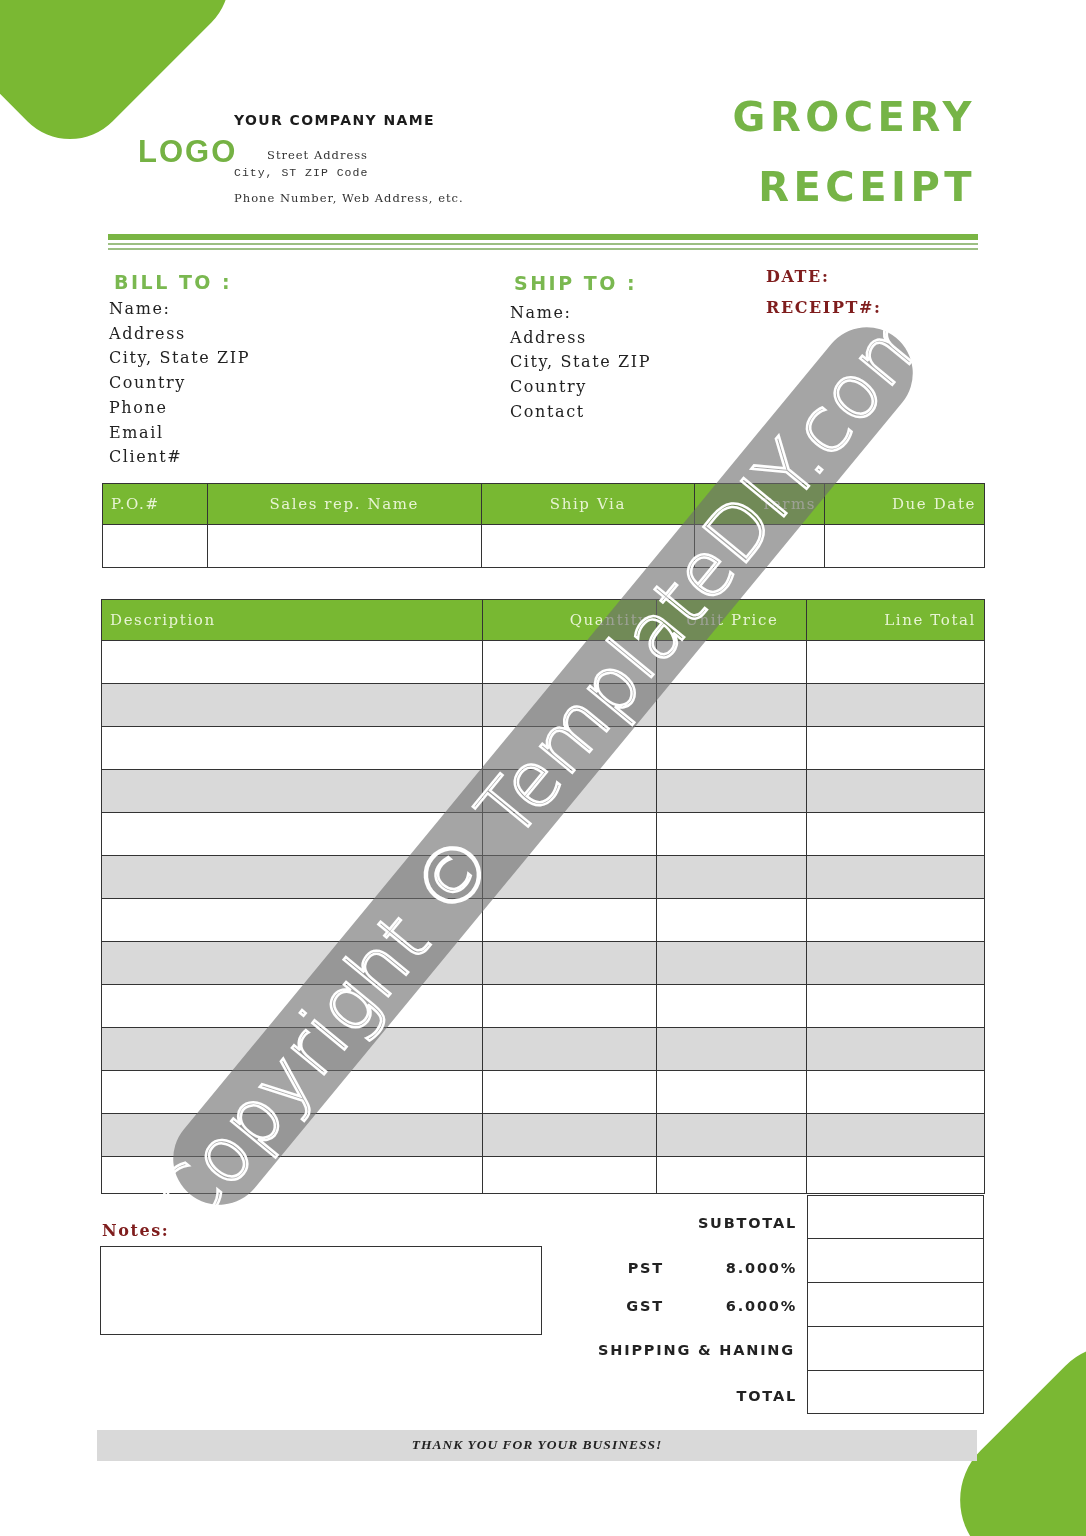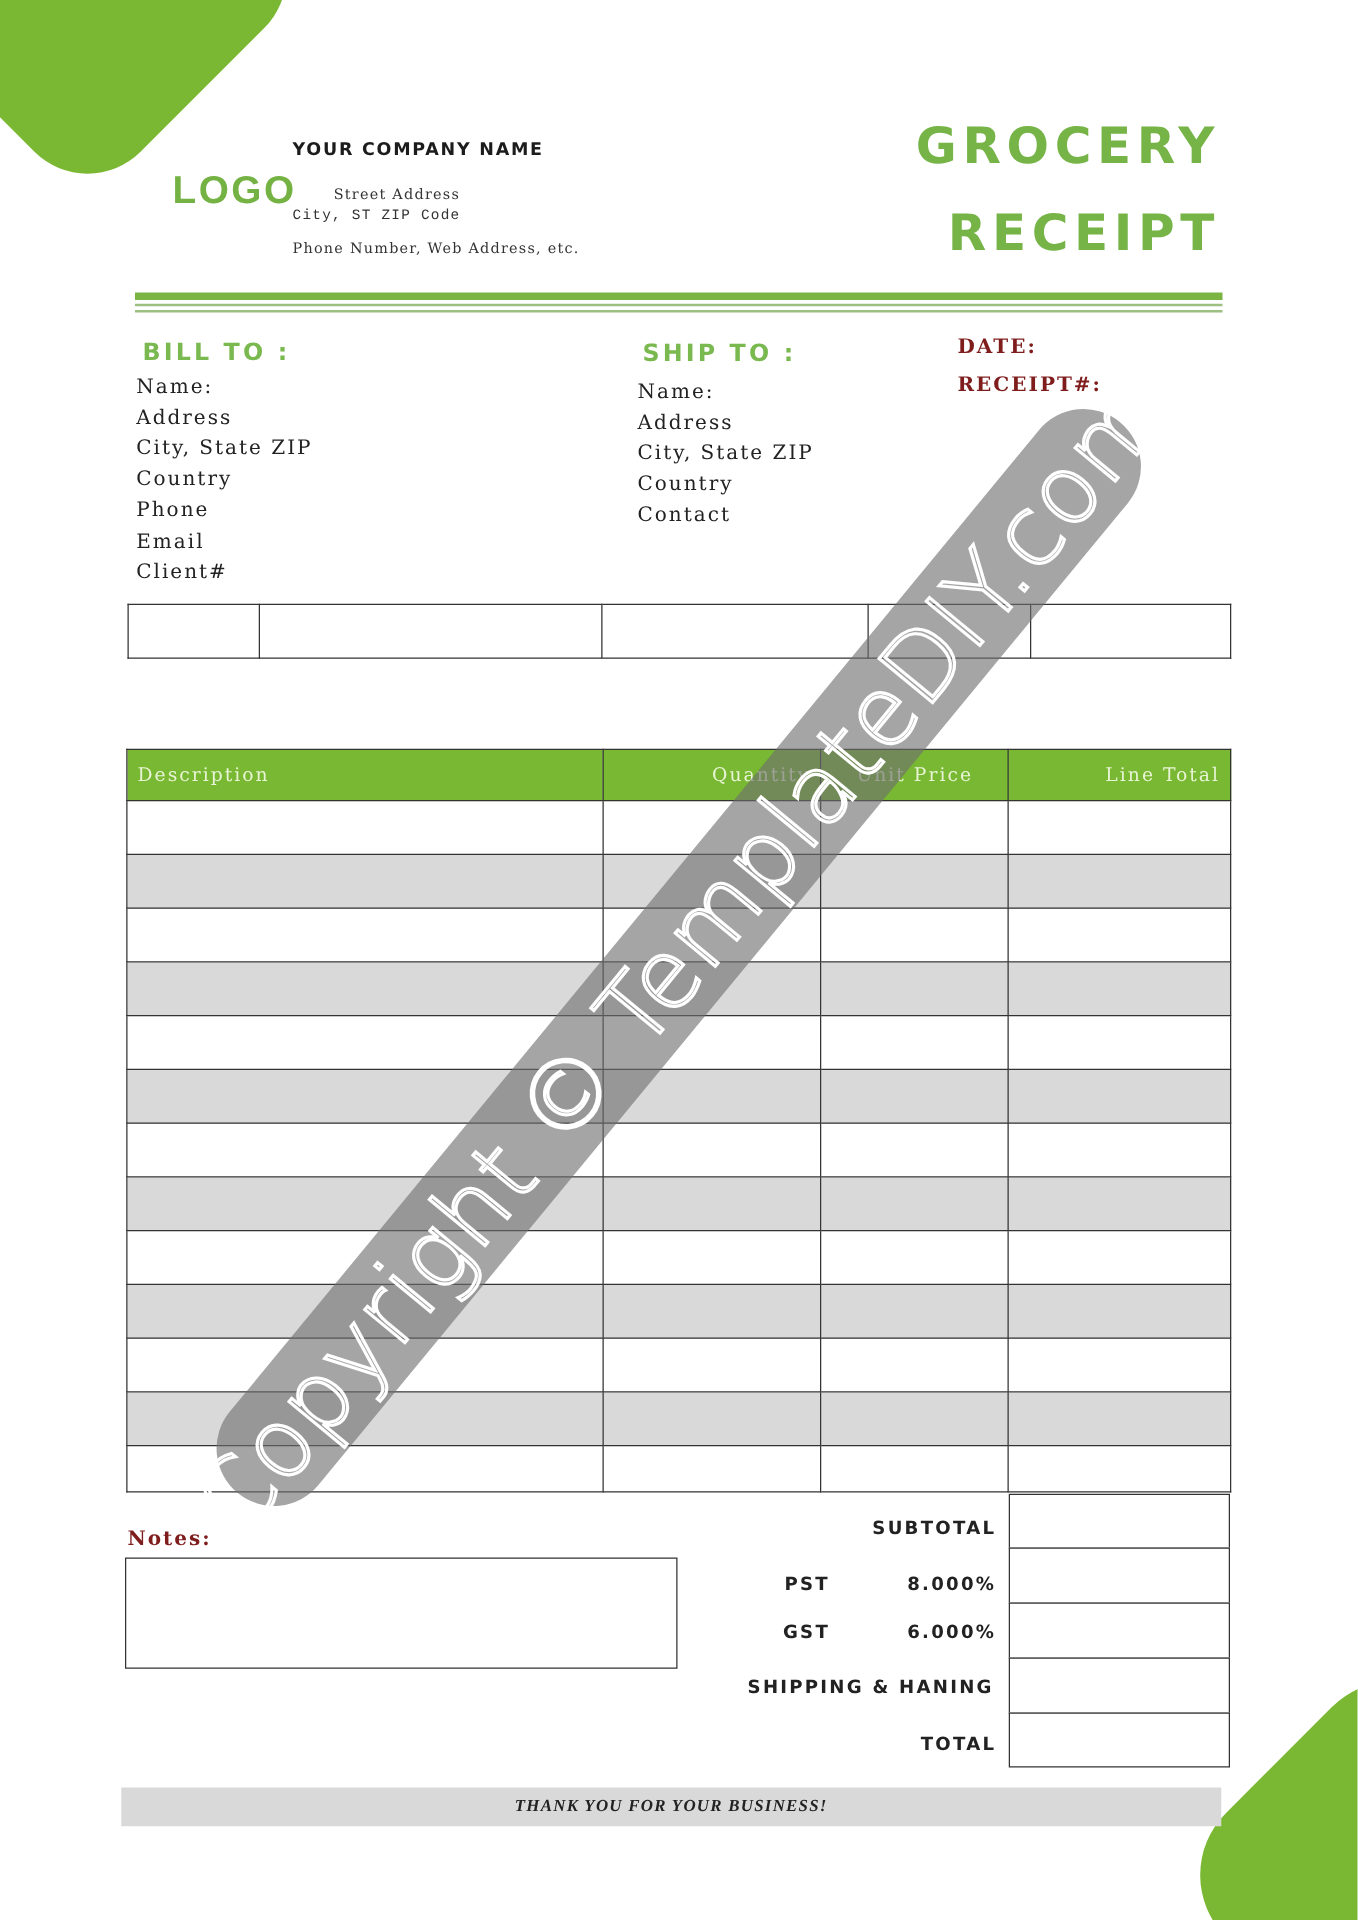--- a/index.html
+++ b/index.html
@@ -80,20 +80,27 @@
 
 <table class="grid" style="left:102px; top:483px; width:883px;">
   <colgroup>
     <col style="width:105px">
       <col style="width:274px">
       <col style="width:214px">
       <col style="width:130px">
       <col style="width:160px">
   </colgroup>
   <tbody>
+      <tr>
+    <th class="th-left">P.O.#</th>
+    <th class="th-center">Sales rep. Name</th>
+    <th class="th-center">Ship Via</th>
+    <th class="th-right">Terms</th>
+    <th class="th-right">Due Date</th>
+  </tr>
   <tr class="info-row">
     <td></td>
     <td></td>
     <td></td>
     <td></td>
     <td></td>
   </tr>
 </tbody>
   </table>
 

